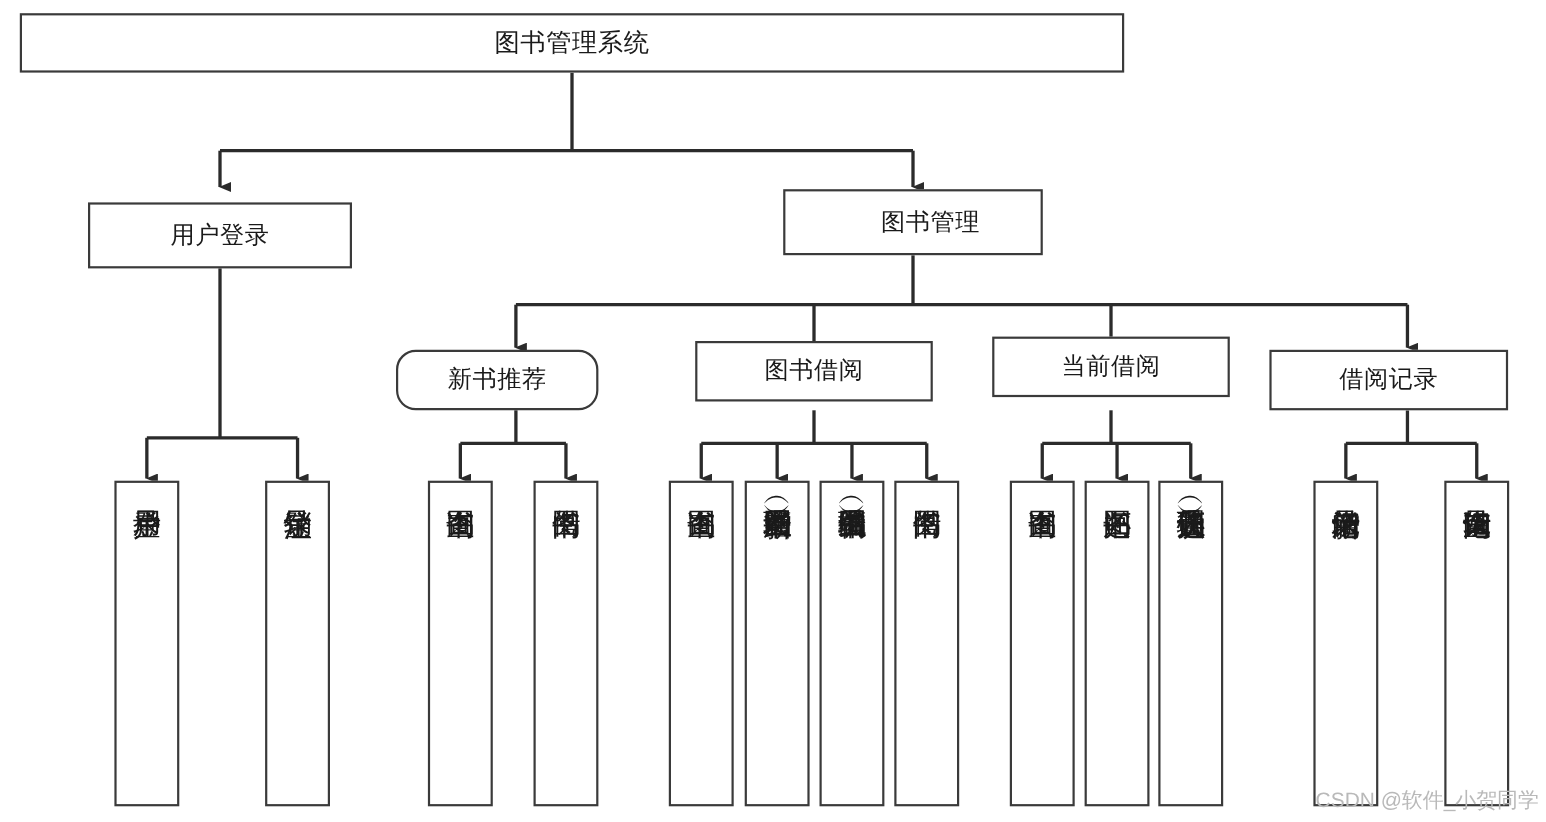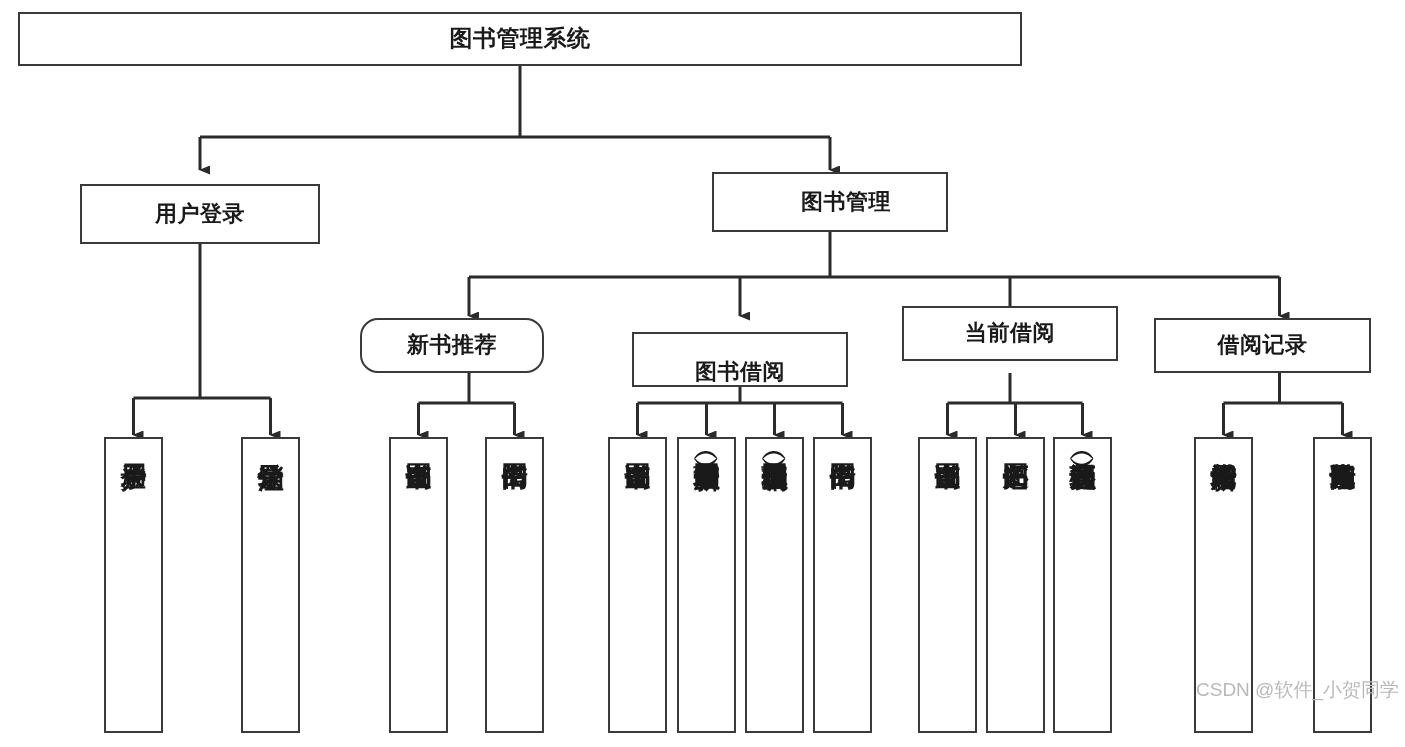--- a/index.html
+++ b/index.html
@@ -33,21 +33,20 @@
     display: flex;
     align-items: center;
     justify-content: center;
     overflow: hidden;
   }
   .node-label {
     color: #1a1a1a;
     text-align: center;
     white-space: pre-line;
     letter-spacing: 0.5px;
-    font-weight: bold;
   }
   
   .node.horizontal .node-label {
     font-size: 22px;
     line-height: 1.2;
   }
   .node.root .node-label {
     font-size: 23px;
   }
   
@@ -126,21 +125,21 @@
       </div>
       <div class="node horizontal" style="left: 80px; top: 172px; width: 240px; height: 60px; margin-top: 12px;">
         <span class="node-label">用户登录</span>
       </div>
       <div class="node horizontal" style="left: 712px; top: 172px; width: 236px; height: 60px; padding-left: 32px;">
         <span class="node-label">图书管理</span>
       </div>
       <div class="node horizontal" style="left: 360px; top: 318px; width: 184px; height: 55px; border-radius: 18px;">
         <span class="node-label">新书推荐</span>
       </div>
-      <div class="node horizontal" style="left: 632px; top: 332px; width: 216px; height: 55px; align-items: flex-end;">
+      <div class="node horizontal" style="left: 632px; top: 310px; width: 216px; height: 55px;">
         <span class="node-label">图书借阅</span>
       </div>
       <div class="node horizontal" style="left: 902px; top: 306px; width: 216px; height: 55px; align-items: center;">
         <span class="node-label">当前借阅</span>
       </div>
       <div class="node horizontal" style="left: 1154px; top: 318px; width: 217px; height: 55px;">
         <span class="node-label">借阅记录</span>
       </div>
       <div class="node vertical" style="left: 104px; top: 437px; width: 59px; height: 296px;">
         <span class="node-label">用户登录</span>
@@ -176,14 +175,14 @@
         <span class="node-label">确认归还（管理员）</span>
       </div>
       <div class="node vertical" style="left: 1194px; top: 437px; width: 59px; height: 296px;">
         <span class="node-label">新增借阅记录</span>
       </div>
       <div class="node vertical" style="left: 1313px; top: 437px; width: 59px; height: 296px;">
         <span class="node-label">查询借阅记录</span>
       </div>
     </div>
 
-  <div class="watermark" style="left: 1196px; top: 677px; text-align: right;">CSDN @软件_小贺同学</div>
+  <div class="watermark" style="left: 1196px; top: 715px; text-align: right;">CSDN @软件_小贺同学</div>
 </div>
 
 </body></html>

